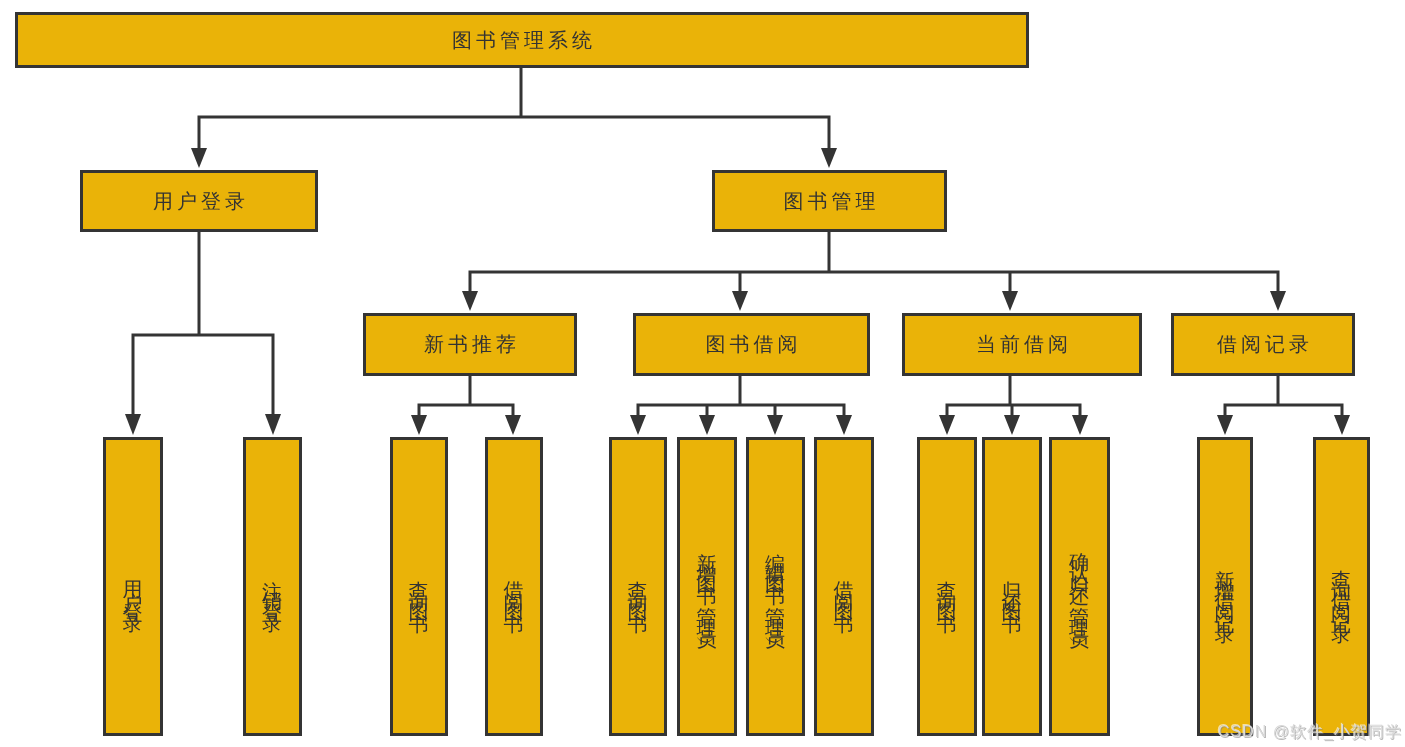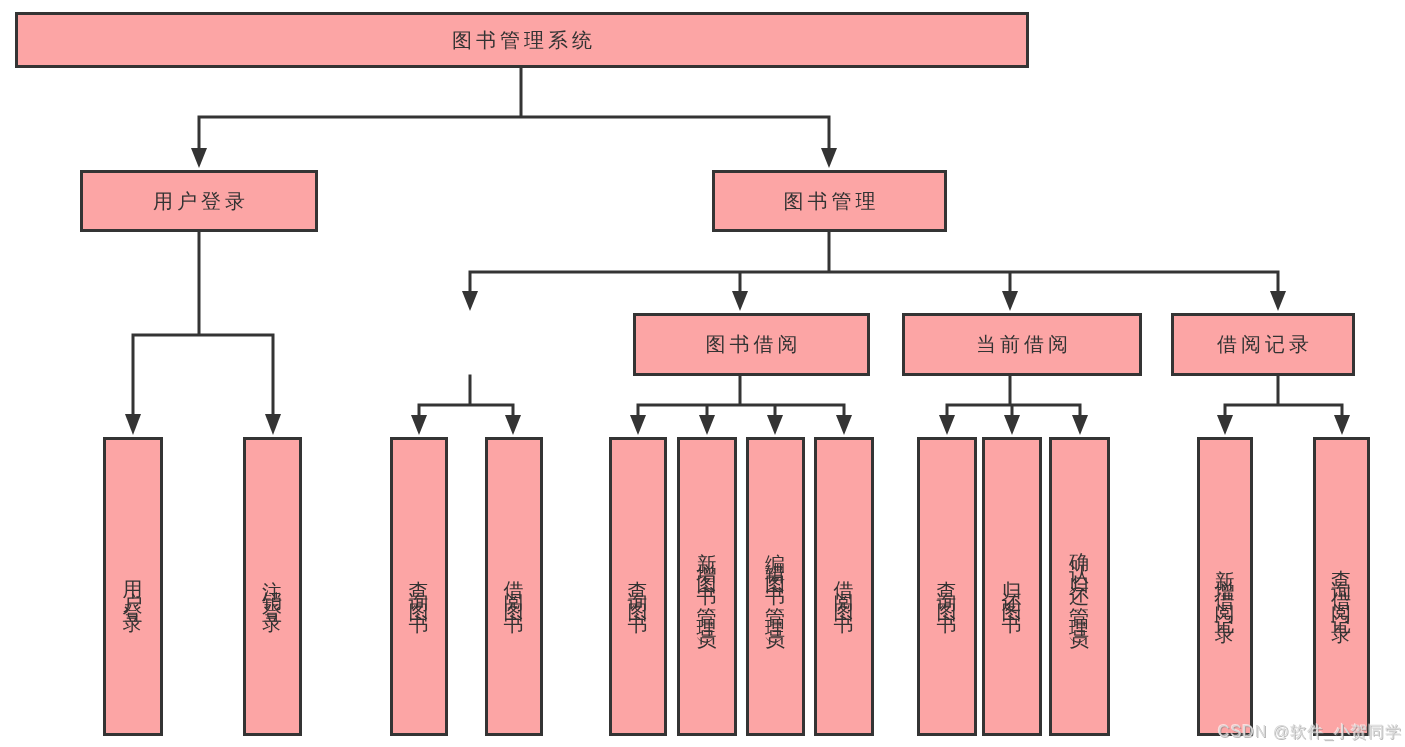--- a/index.html
+++ b/index.html
@@ -21,21 +21,21 @@
     position: absolute;
     left: 0; top: 0;
     width: 1405px;
     height: 747px;
     pointer-events: none;
   }
   .node {
     position: absolute;
     box-sizing: border-box;
     border: 3px solid #343434;
-    background: #fca5a5;
+    background: #eab308;
     display: flex;
     align-items: center;
     justify-content: center;
     color: #333333;
     z-index: 2;
   }
   .h-label {
     font-size: 20px;
     letter-spacing: 4px;
     text-indent: 4px;
@@ -117,20 +117,23 @@
     <span class="h-label">图书管理系统</span>
   </div>
 
   <div class="node lvl2a">
     <span class="h-label">用户登录</span>
   </div>
   <div class="node lvl2b">
     <span class="h-label">图书管理</span>
   </div>
 
+  <div class="node lvl3" style="left:363px;width:214px;">
+    <span class="h-label">新书推荐</span>
+  </div>
   <div class="node lvl3" style="left:633px;width:237px;">
     <span class="h-label">图书借阅</span>
   </div>
   <div class="node lvl3" style="left:902px;width:240px;">
     <span class="h-label">当前借阅</span>
   </div>
   <div class="node lvl3" style="left:1171px;width:184px;">
     <span class="h-label">借阅记录</span>
   </div>
 

